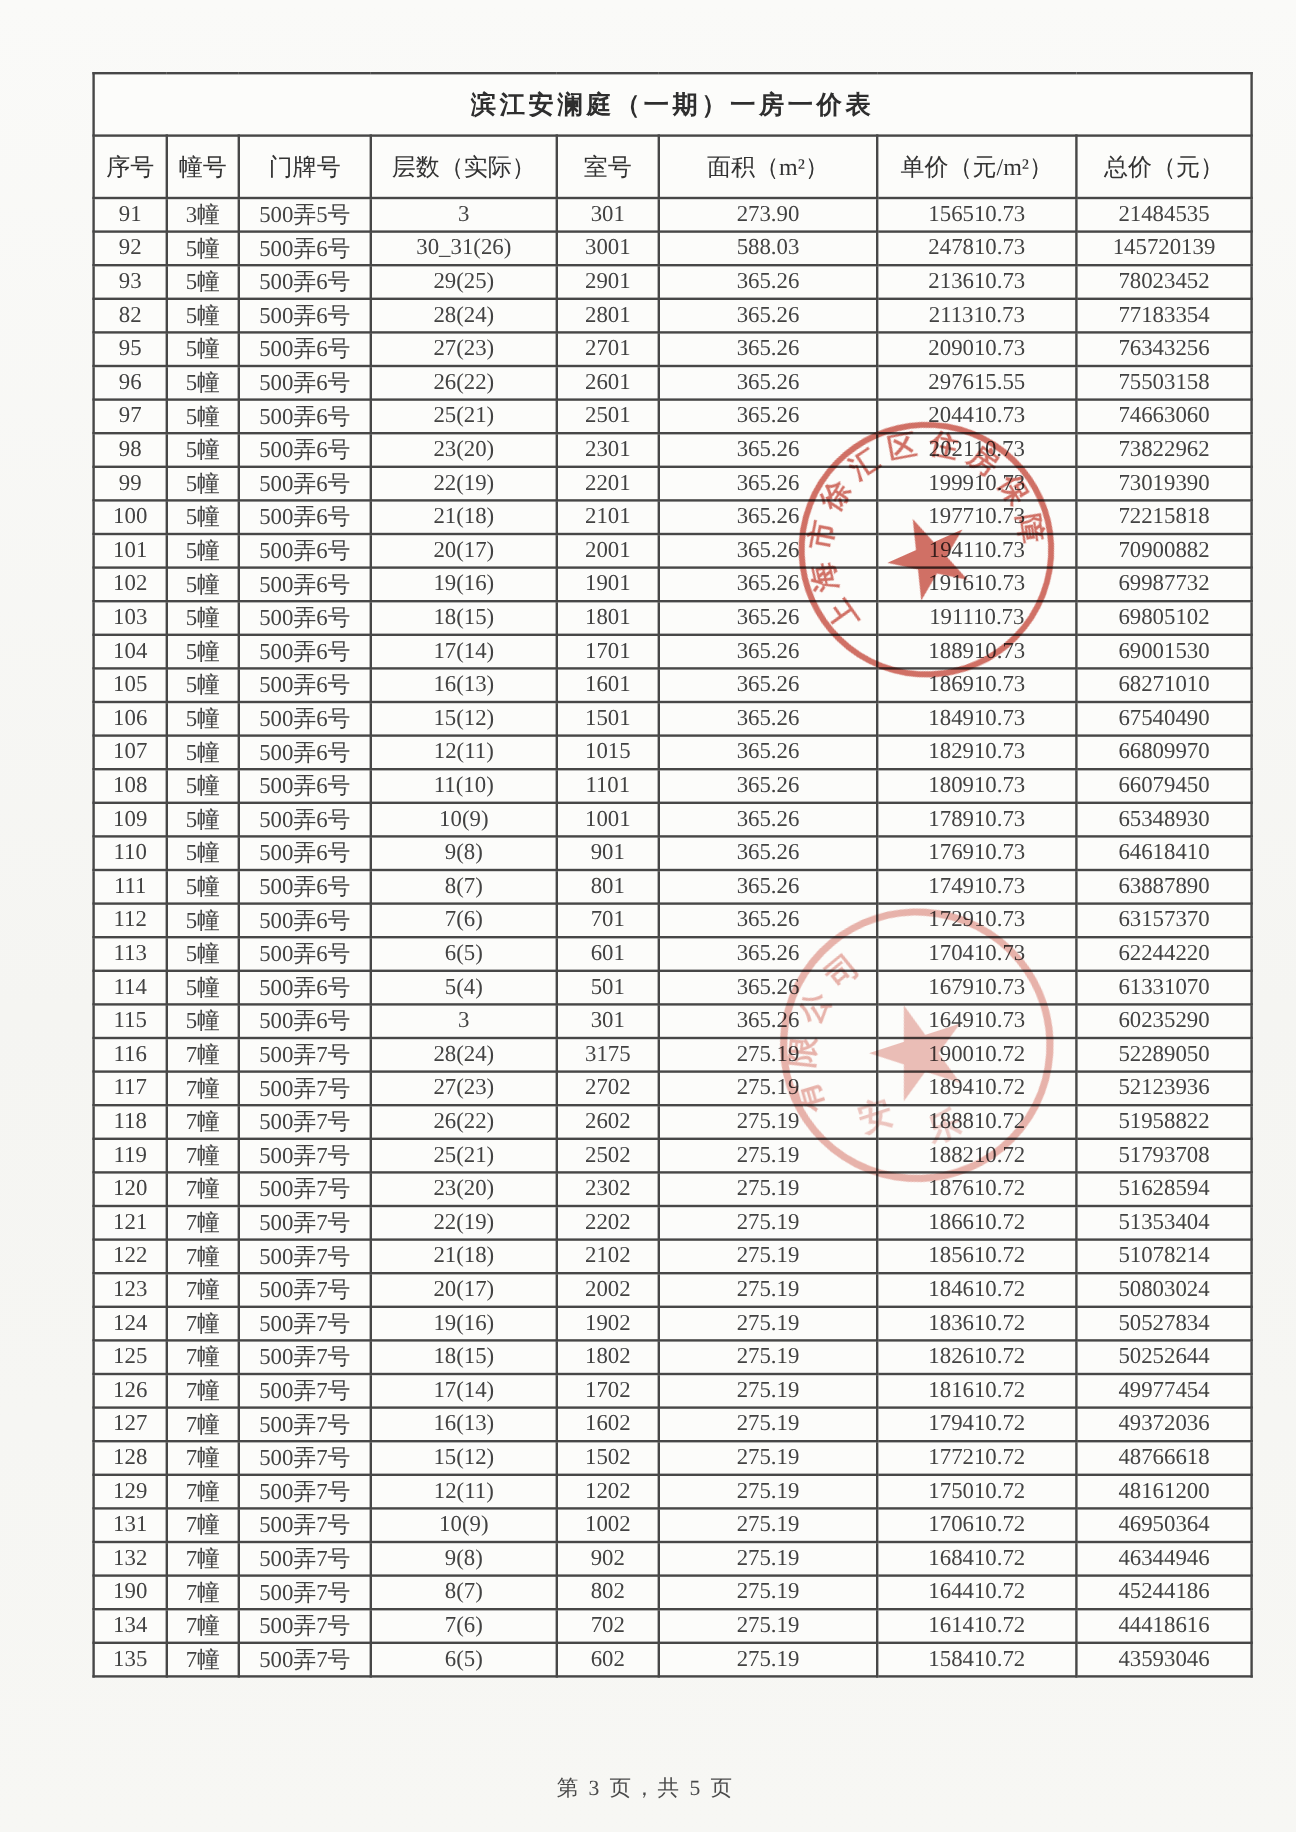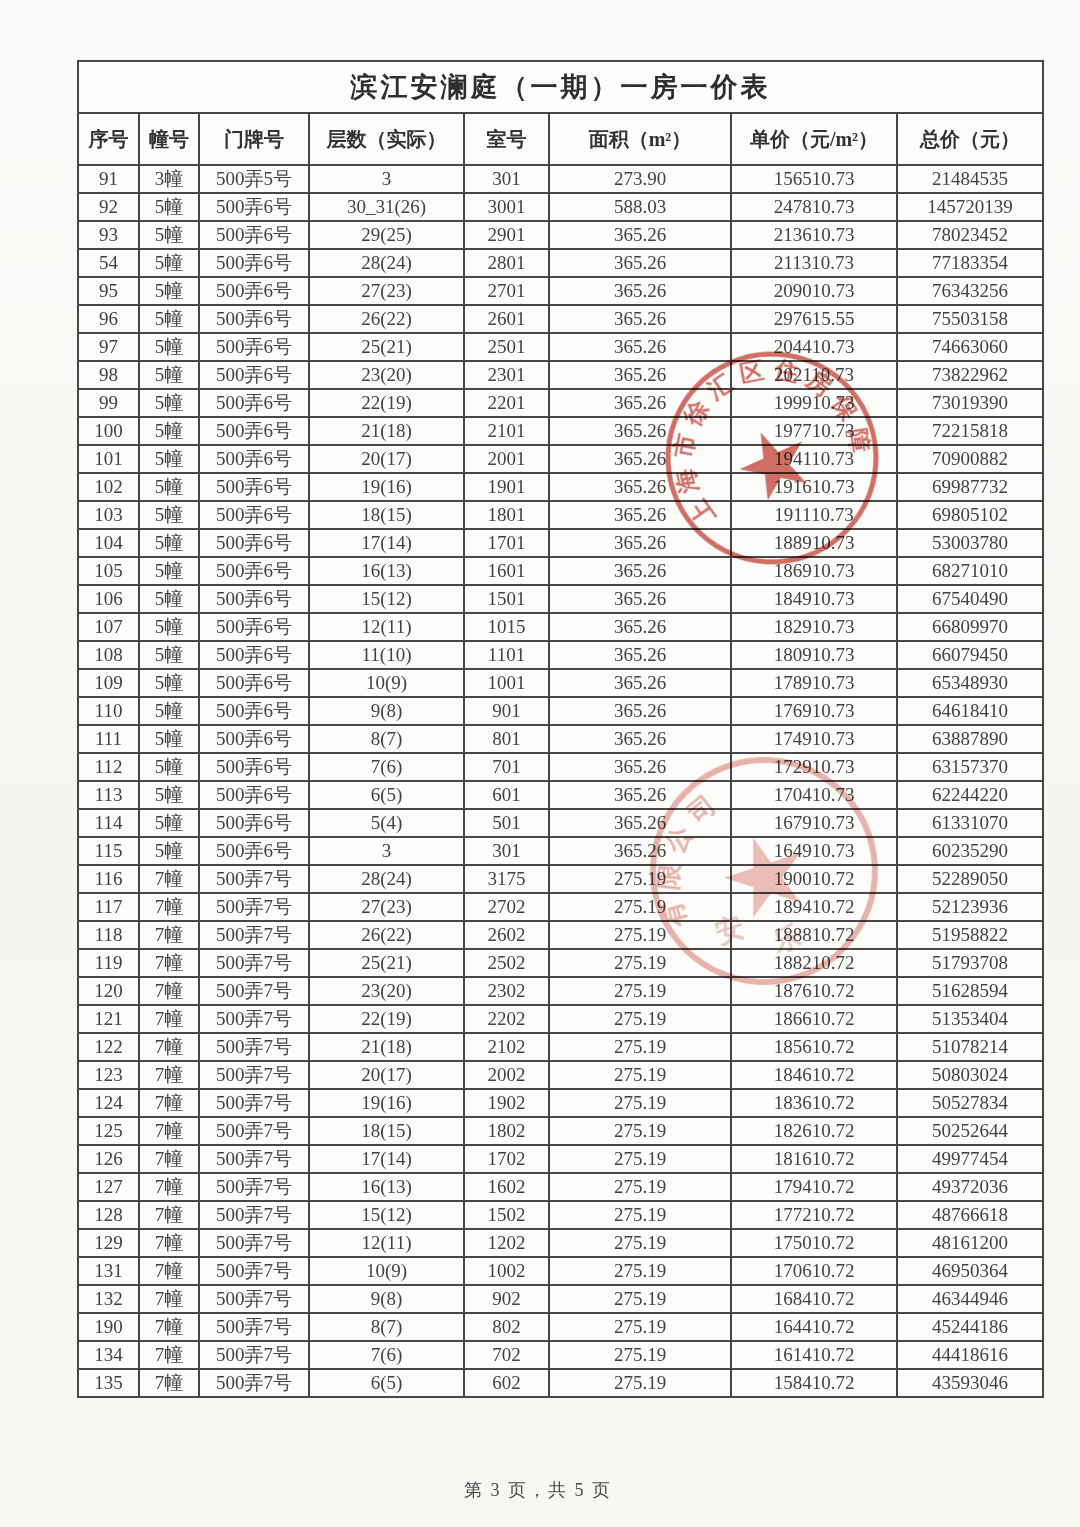--- a/index.html
+++ b/index.html
@@ -22,30 +22,30 @@
   }
   table.price-table th, table.price-table td {
     border: 2px solid #474747;
     text-align: center;
     vertical-align: middle;
     overflow: hidden;
     white-space: nowrap;
   }
   th.doc-title {
     height: 52px;
-    font-size: 27px;
+    font-size: 21px;
     font-weight: bold;
     letter-spacing: 3px;
     color: #2e2e2e;
     margin-top: 45px;
   }
   tr.header-row th {
     height: 52px;
     font-size: 20px;
-    font-weight: bold;
+    font-weight: normal;
     color: #333;
   }
   tbody td {
     height: 26.6px;
     font-size: 19px;
     color: #424242;
   }
   .footer {
     position: absolute;
     left: 0; right: 4px;
@@ -121,21 +121,21 @@
             <td>93</td>
             <td>5幢</td>
             <td>500弄6号</td>
             <td>29(25)</td>
             <td>2901</td>
             <td>365.26</td>
             <td>213610.73</td>
             <td>78023452</td>
           </tr>
           <tr>
-            <td>54</td>
+            <td>82</td>
             <td>5幢</td>
             <td>500弄6号</td>
             <td>28(24)</td>
             <td>2801</td>
             <td>365.26</td>
             <td>211310.73</td>
             <td>77183354</td>
           </tr>
           <tr>
             <td>95</td>
@@ -228,21 +228,21 @@
             <td>69805102</td>
           </tr>
           <tr>
             <td>104</td>
             <td>5幢</td>
             <td>500弄6号</td>
             <td>17(14)</td>
             <td>1701</td>
             <td>365.26</td>
             <td>188910.73</td>
-            <td>53003780</td>
+            <td>69001530</td>
           </tr>
           <tr>
             <td>105</td>
             <td>5幢</td>
             <td>500弄6号</td>
             <td>16(13)</td>
             <td>1601</td>
             <td>365.26</td>
             <td>186910.73</td>
             <td>68271010</td>

